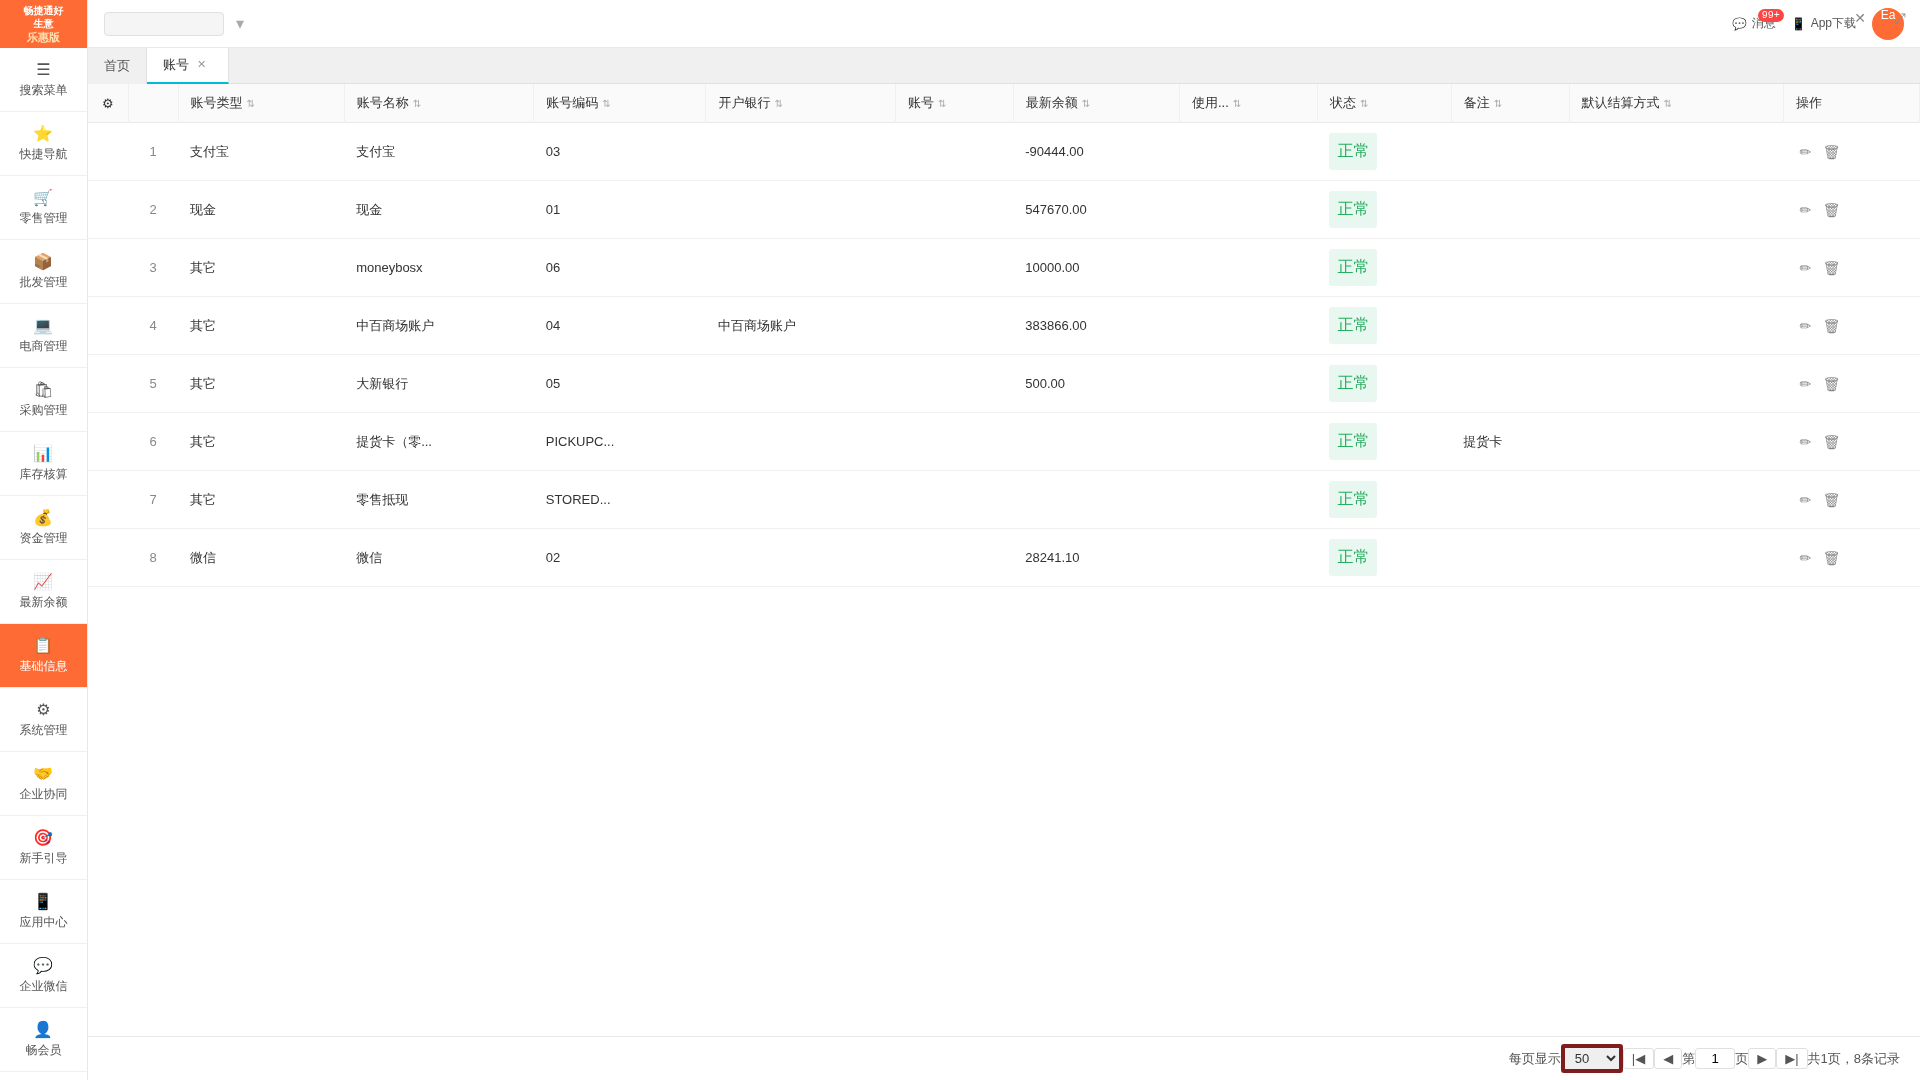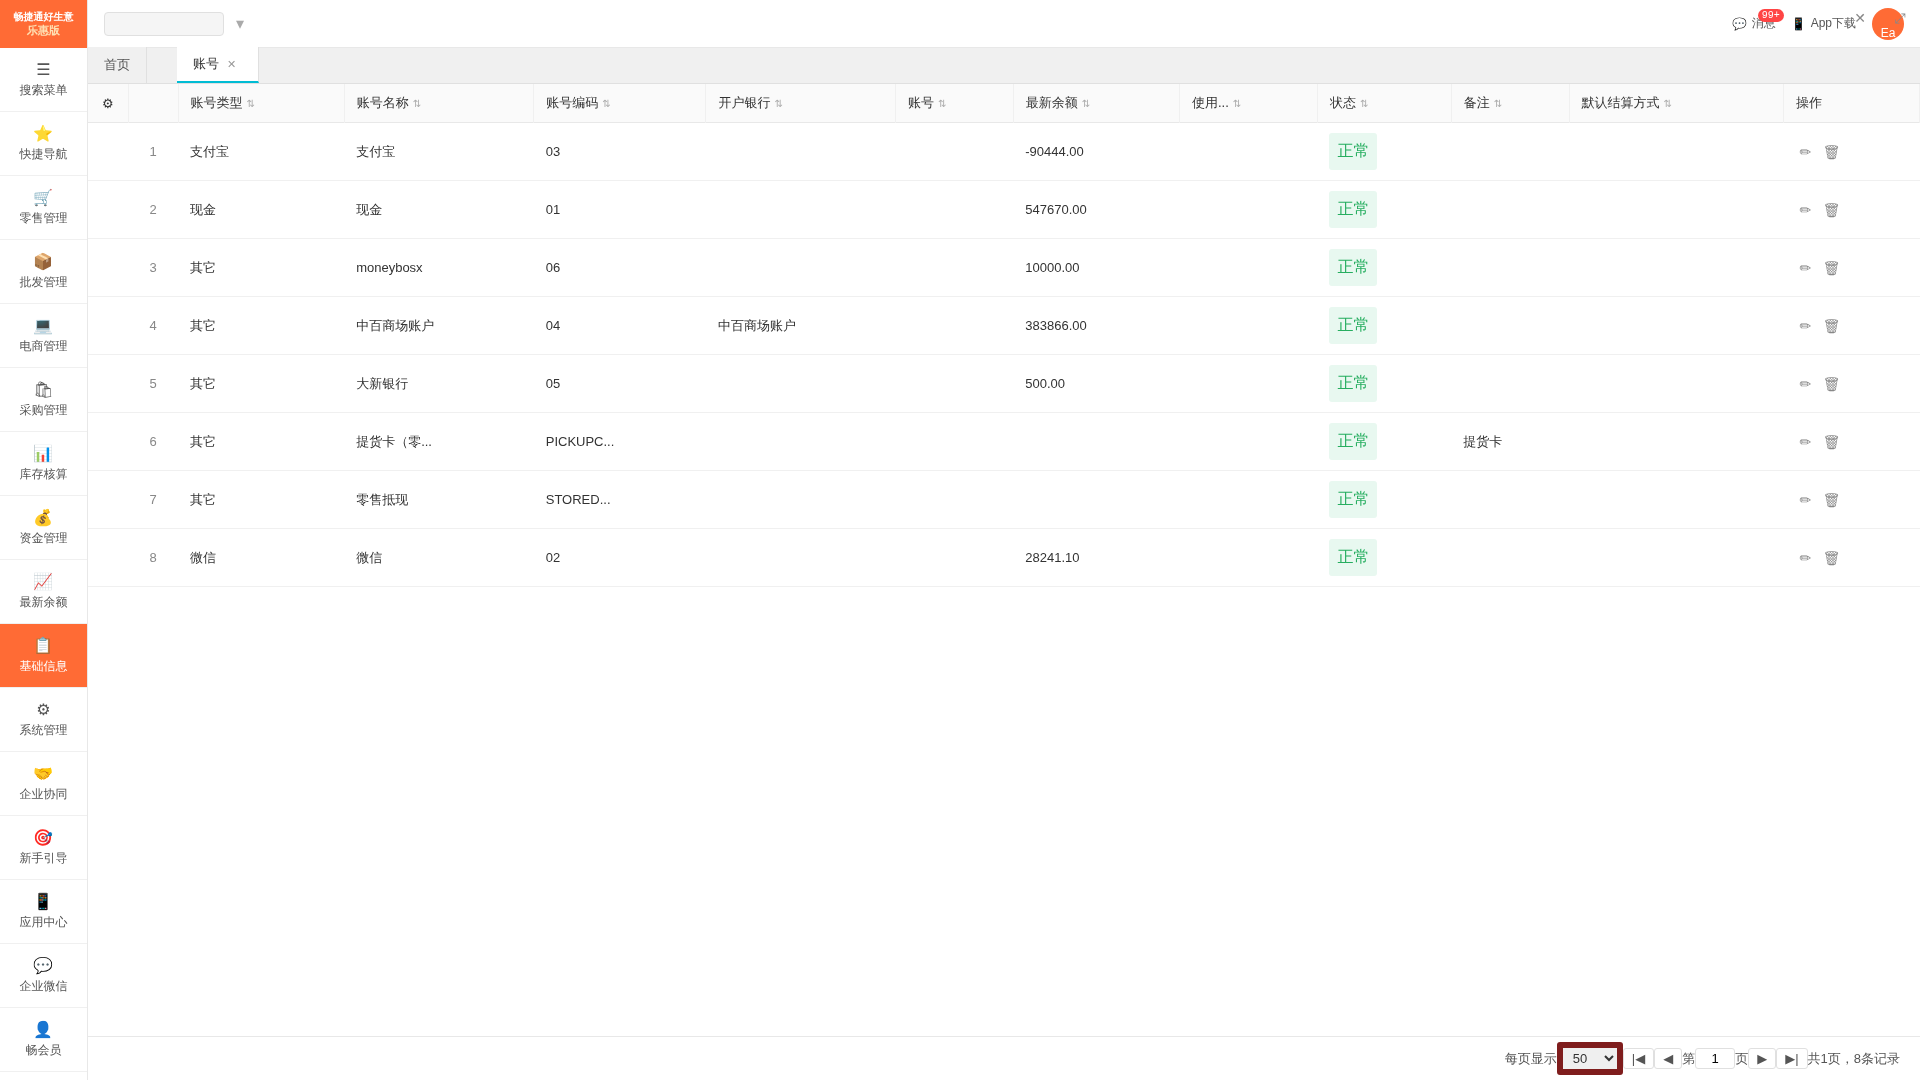--- a/index.html
+++ b/index.html
@@ -16,21 +16,21 @@
     }
     .sidebar-logo {
       background: #ff6b35;
       height: 48px;
       display: flex;
       align-items: center;
       justify-content: center;
       color: #fff;
       font-size: 11px;
       font-weight: bold;
-      padding: 13px;
+      padding: 20px;
       text-align: center;
       line-height: 1.3;
     }
     .sidebar-item {
       padding: 12px 8px;
       text-align: center;
       cursor: pointer;
       color: #555;
       font-size: 12px;
       border-bottom: 1px solid #f0f0f0;
@@ -104,21 +104,21 @@
       font-size: 12px;
       color: #555;
       cursor: pointer;
     }
     .avatar {
       width: 32px;
       height: 32px;
       border-radius: 50%;
       background: #ff6b35;
       display: flex;
-      align-items: flex-end;
+      align-items: flex-start;
       justify-content: center;
       color: #fff;
       font-size: 12px;
     }
 
     
     .tabs-bar {
       height: 36px;
       background: #f0f0f0;
       display: flex;
@@ -283,21 +283,21 @@
       border-top: 1px solid #e8e8e8;
       display: flex;
       align-items: center;
       justify-content: flex-end;
       padding: 0 20px;
       flex-shrink: 0;
       font-size: 13px;
       color: #555;
     }
     .page-size-select {
-      border: 6px solid #7f1d1d;
+      border: 4px solid #7f1d1d;
       border-radius: 3px;
       padding: 2px 6px;
       font-size: 13px;
       color: #333;
     }
     .page-nav-btn {
       border: 1px solid #e0e0e0;
       background: #fff;
       border-radius: 3px;
       padding: 2px 8px;
@@ -433,21 +433,21 @@
         <span>📱</span>
         <span>App下载</span>
       </div>
       <div class="avatar">
         <span>Ea</span>
       </div>
     </div>
   </div>
 
   <div class="tabs-bar">
-    <div id="tabs-container" style="display:flex;align-items:flex-end;height:100%;gap:30px;">
+    <div id="tabs-container" style="display:flex;align-items:center;height:100%;">
         <div class="tab">
           <span>首页</span>
         </div>
         <div class="tab active">
           <span>账号</span>
           <span class="tab-close">✕</span>
         </div>
       </div>
 
     <div class="window-controls">

